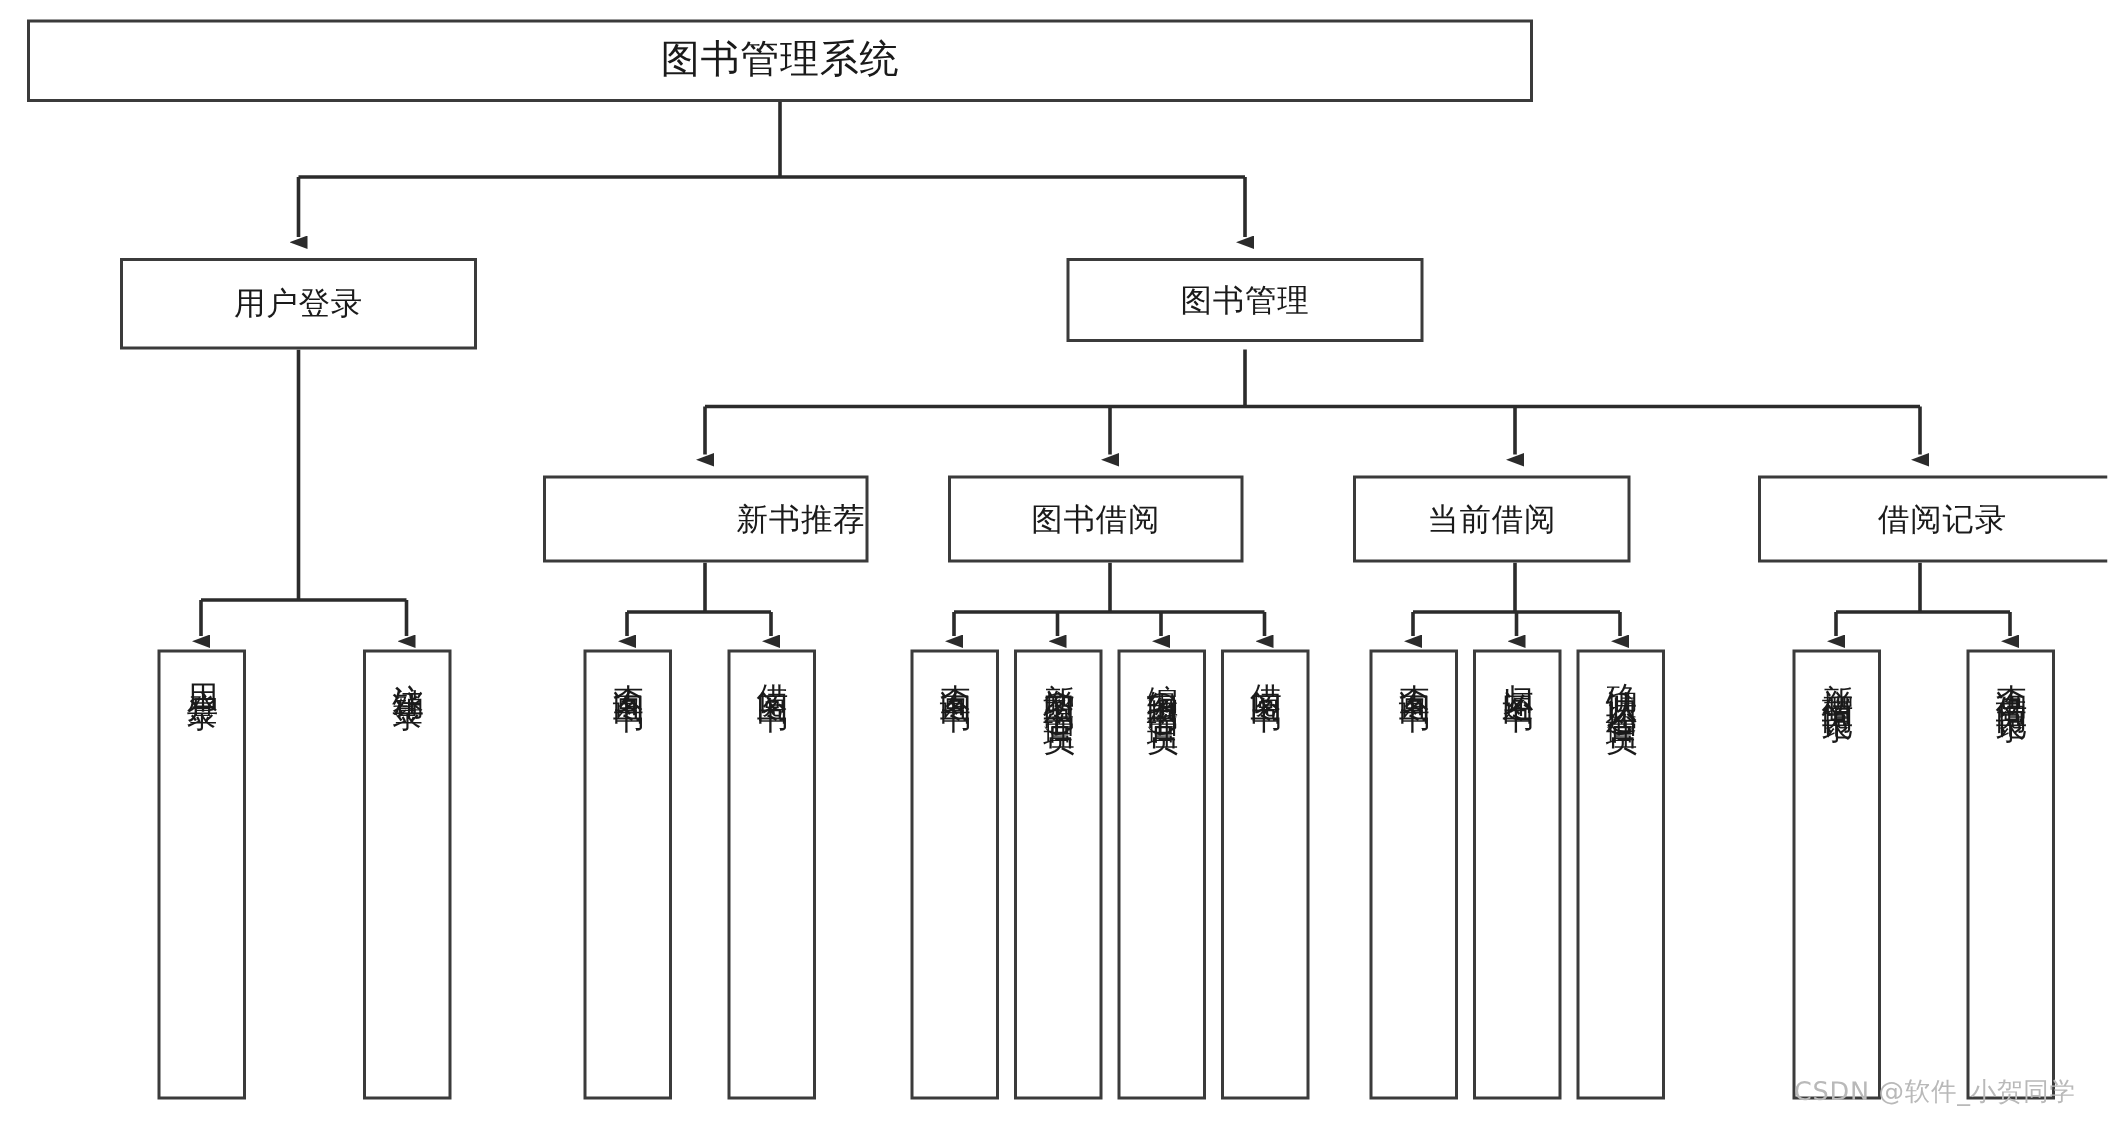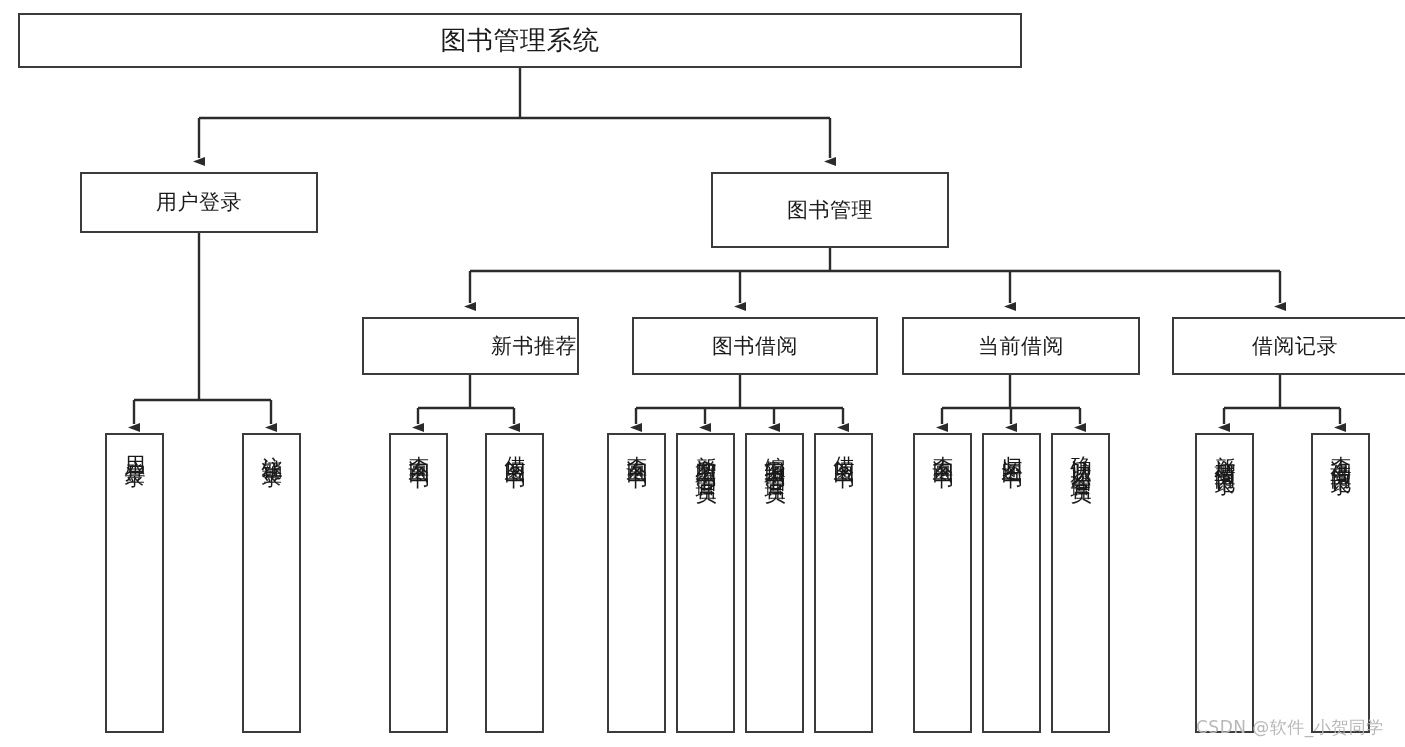--- a/index.html
+++ b/index.html
@@ -128,31 +128,31 @@
     </g>
   </svg>
 
   <div class="node horiz root" style="left:18px; top:13px; width:1004px; height:55px;">
     <span class="label">图书管理系统</span>
   </div>
 
   <div class="node horiz" style="left:80px; top:172px; width:238px; height:61px;">
     <span class="label">用户登录</span>
   </div>
-  <div class="node horiz" style="left:711px; top:172px; width:238px; height:76px;">
+  <div class="node horiz" style="left:711px; top:172px; width:238px; height:56px;">
     <span class="label">图书管理</span>
   </div>
 
   <div class="node horiz" style="left:362px; top:317px; width:217px; height:58px;justify-content:flex-end;">
     <span class="label">新书推荐</span>
   </div>
-  <div class="node horiz" style="left:632px; top:317px; width:246px; height:58px;">
+  <div class="node horiz" style="left:632px; top:317px; width:197px; height:58px;">
     <span class="label">图书借阅</span>
   </div>
-  <div class="node horiz" style="left:902px; top:317px; width:238px; height:58px;">
+  <div class="node horiz" style="left:902px; top:317px; width:185px; height:58px;">
     <span class="label">当前借阅</span>
   </div>
   <div class="node horiz" style="left:1172px; top:317px; width:246px; height:58px;">
     <span class="label">借阅记录</span>
   </div>
 
   <div class="node vert" style="left:105px; top:433px; width:59px; height:300px;">
     <span class="label">用户登录</span>
   </div>
   <div class="node vert" style="left:242px; top:433px; width:59px; height:300px;">

